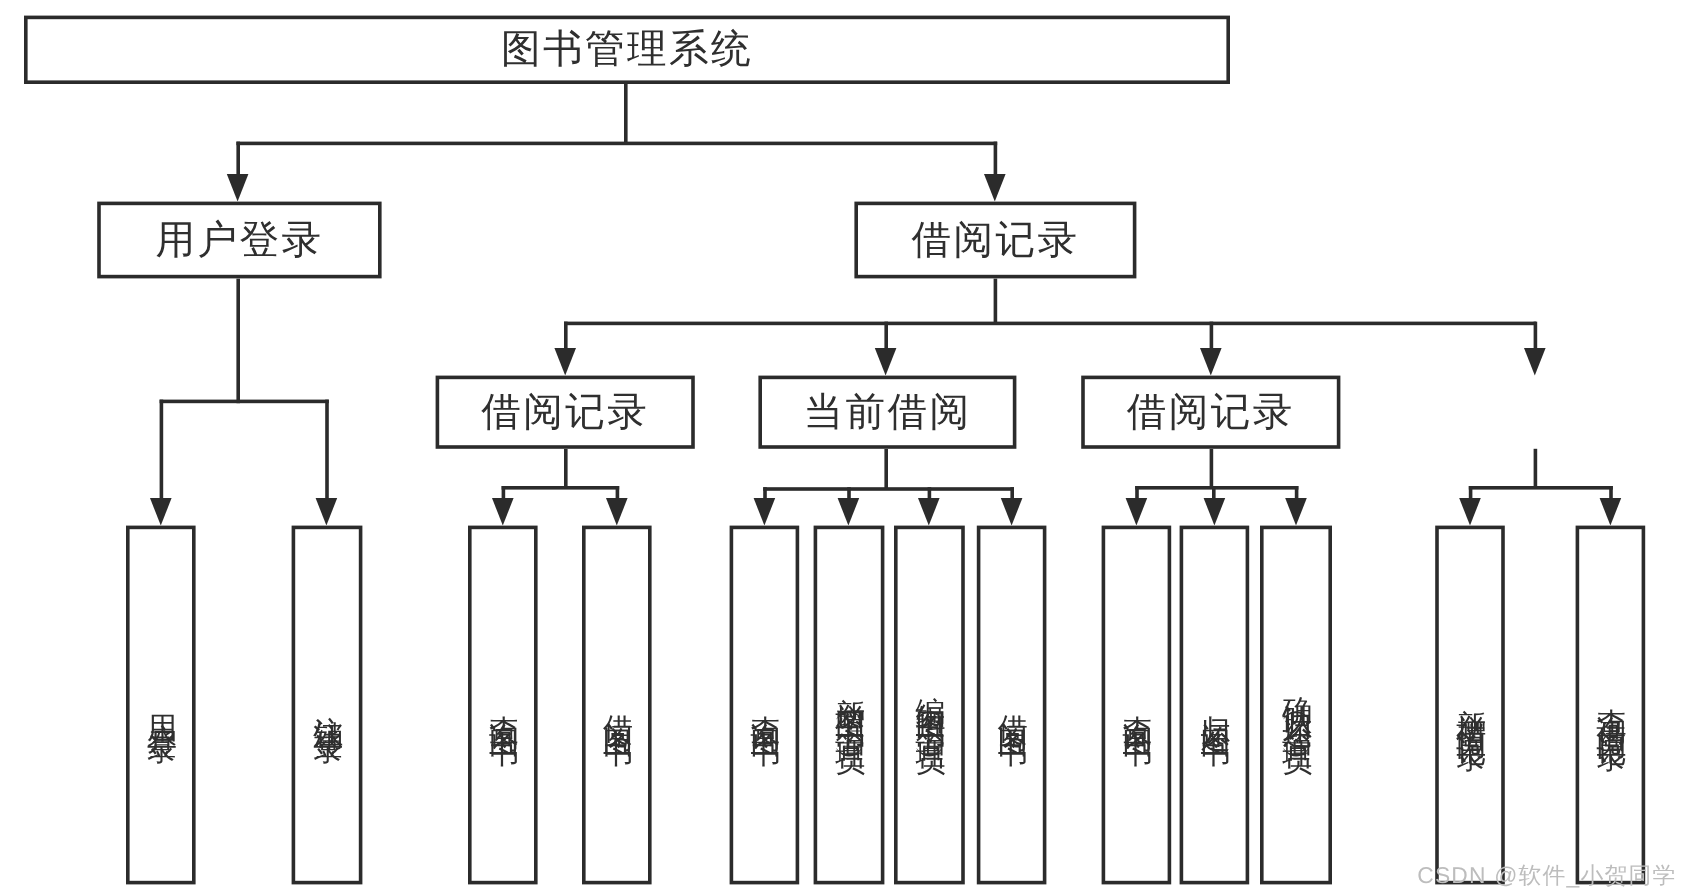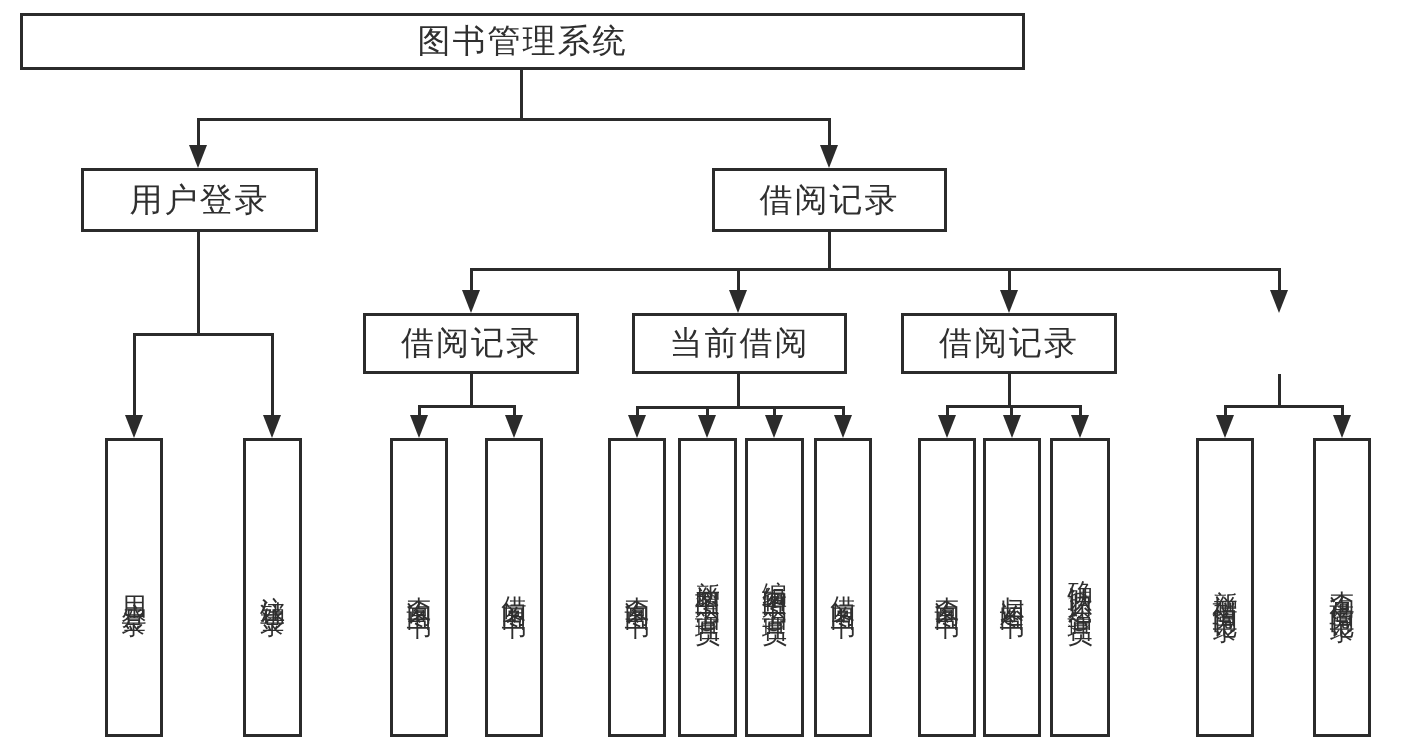--- a/index.html
+++ b/index.html
@@ -150,14 +150,15 @@
     <span class="vlbl">确认归还（管理员）</span>
   </div>
 
   <div class="box" style="left:1196px;top:438px;width:58px;height:299px">
     <span class="vlbl">新增借阅记录</span>
   </div>
   <div class="box" style="left:1313px;top:438px;width:58px;height:299px">
     <span class="vlbl">查询借阅记录</span>
   </div>
 
+  <div class="watermark">CSDN @软件_小贺同学</div>
 
 </div>
 
 </body></html>

